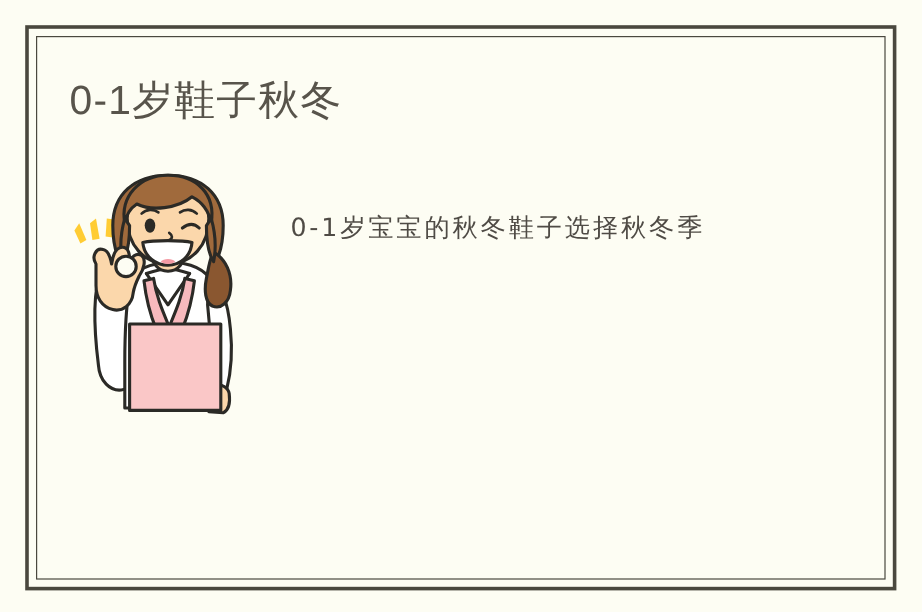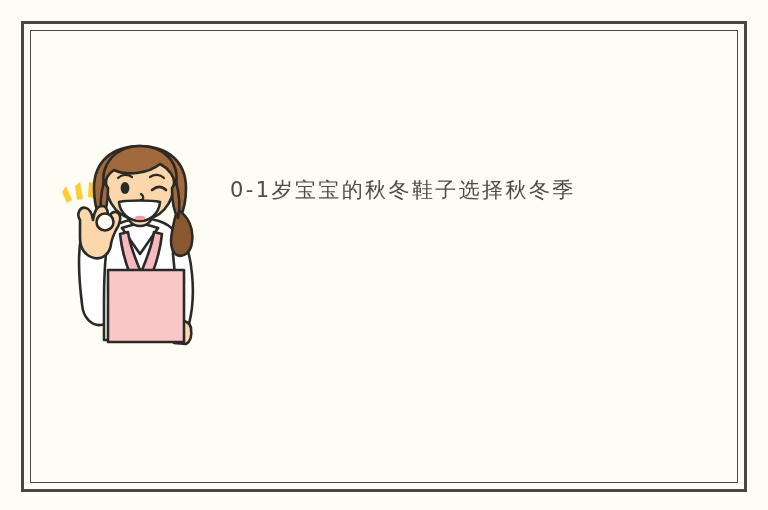--- a/index.html
+++ b/index.html
@@ -67,21 +67,21 @@
   }
   .illustration svg {
     display: block;
     width: 160px;
     height: 206px;
   }
 
   
   .body-copy {
     position: absolute;
-    left: 230px;
+    left: 242px;
     top: 166px;
     width: 442px;
   }
   .body-line {
     font-size: 21px;
     line-height: 48px;
     height: 48px;
     color: #4f4b45;
     letter-spacing: 2.4px;
     white-space: nowrap;
@@ -90,20 +90,21 @@
   }
 </style>
 </head>
 <body>
 
 <div class="page">
 
   <div class="frame-outer"></div>
   <div class="frame-inner"></div>
 
+  <div class="title">0-1岁鞋子秋冬</div>
 
   <div class="illustration">
     <svg viewBox="0 0 160 206" xmlns="http://www.w3.org/2000/svg">
       <g stroke="#2b2a26" stroke-width="2.6" stroke-linecap="round" stroke-linejoin="round">
 
         <g fill="#ffcc33" stroke="none">
           <polygon points="6,50 10,44 16,58 11,61"></polygon>
           <polygon points="19,44 24,40 27,57 21,58"></polygon>
           <polygon points="33,40 39,41 38,56 32,55"></polygon>
         </g>

